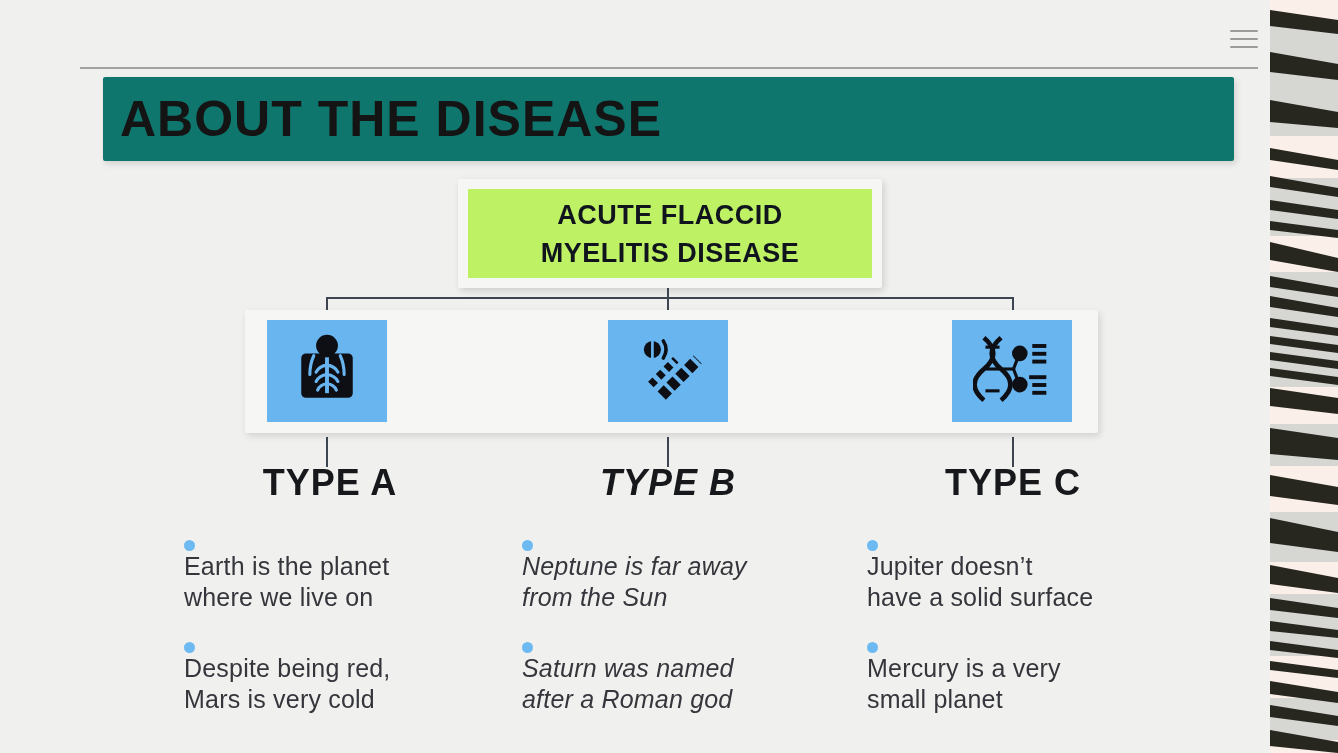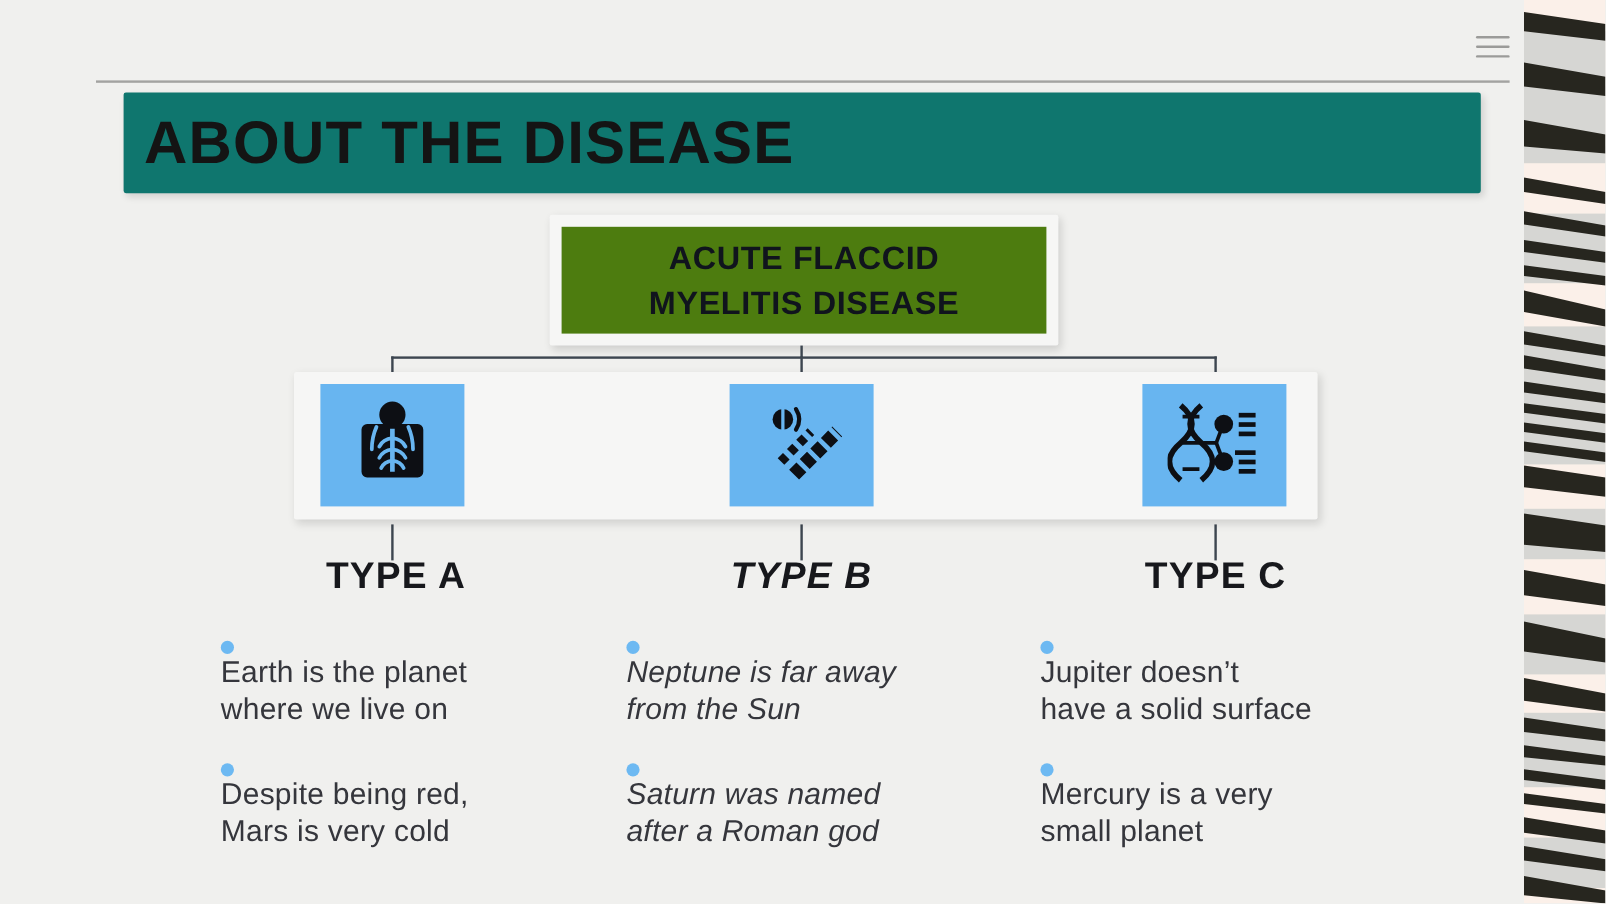--- a/index.html
+++ b/index.html
@@ -28,21 +28,21 @@
   }
 
   
   .root-panel {
     left:458px; top:179px; width:424px; height:109px;
     background:#f6f6f5; border-radius:2px;
     box-shadow:2px 3px 7px rgba(0,0,0,0.14);
     display:flex; align-items:center; justify-content:center;
   }
   .root-box {
-    width:404px; height:89px; background:#4d7c0f;
+    width:404px; height:89px; background:#bef264;
     display:flex; flex-direction:column; align-items:center; justify-content:center;
   }
   .root-box span { display:block; font-size:27px; font-weight:800; color:#10141d; letter-spacing:0.5px; line-height:38px; text-align:center; }
 
   
   .conn { background:#3d4650; }
   .conn-root-v   { left:667px; top:288px; width:2px;  height:10px; }
   .conn-h        { left:326px; top:297px; width:688px; height:2px; }
   .conn-drop-1   { left:326px;  top:297px; width:2px; height:15px; }
   .conn-drop-2   { left:667px;  top:297px; width:2px; height:15px; }
@@ -65,21 +65,21 @@
   .icon-box-2 { left:363px; }
   .icon-box-3 { left:707px; }
   .icon-box svg { width:78px; height:78px; }
 
   
   .col { position:absolute; top:462px; width:340px; }
   .col-a { left:160px; }
   .col-b { left:498px;font-style:italic; }
   .col-c { left:843px; }
   .col-heading {
-    text-align:center; font-size:31px; font-weight:800; color:#17181c; letter-spacing:1px;
+    text-align:center; font-size:36px; font-weight:800; color:#17181c; letter-spacing:1px;
   }
   .bullets { margin-top:26px; padding-left:24px; }
   .bullet-item { display:flex; margin-bottom:19px;flex-direction:column; }
   .bullet-dot {
     flex:0 0 11px; width:11px; height:11px; border-radius:50%;
     background:#6db9f2; margin-top:10px; margin-right:20px;
   }
   .bullet-text { font-size:25px; line-height:31px; color:#35363c; letter-spacing:0.2px; }
   .bullet-text span { display:block; }
 

